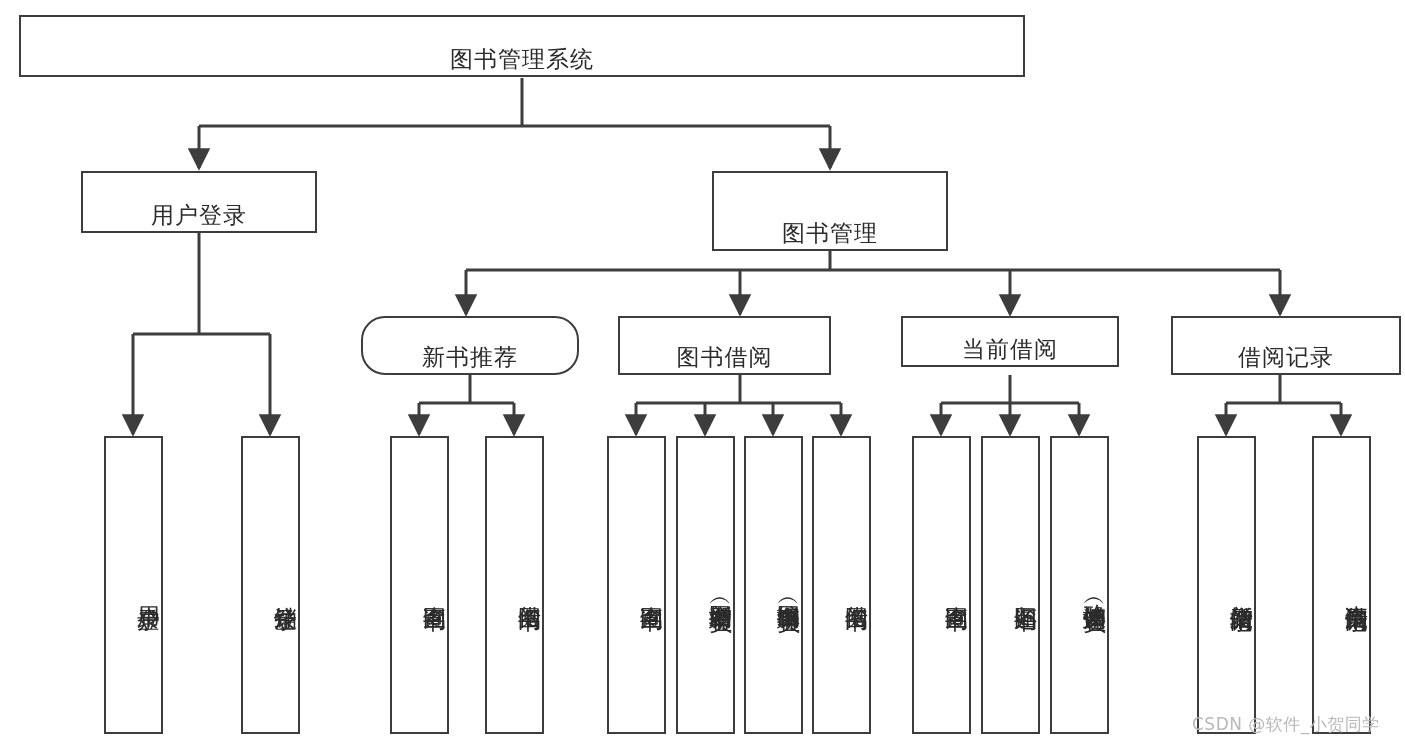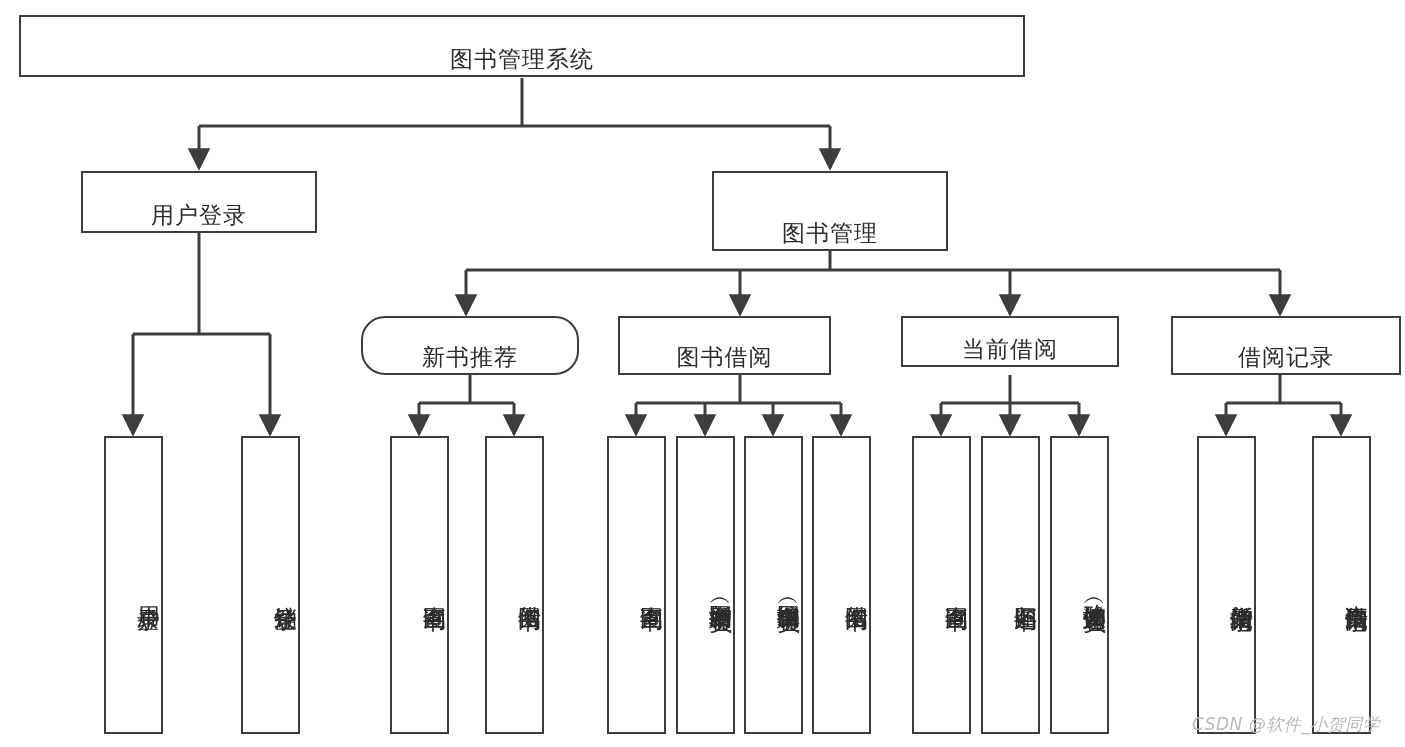--- a/index.html
+++ b/index.html
@@ -180,15 +180,15 @@
     <span class="vtext">确认归还（管理员）</span>
   </div>
 
   <div class="node v" style="left:1197px; top:436px; width:59px; height:298px;">
     <span class="vtext">新增借阅记录</span>
   </div>
   <div class="node v" style="left:1312px; top:436px; width:59px; height:298px;">
     <span class="vtext">查询借阅记录</span>
   </div>
 
-  <div class="watermark" style="left:1192px; top:713px;font-style:italic;">CSDN @软件_小贺同学</div>
+  <div class="watermark" style="left:1192px; top:713px;">CSDN @软件_小贺同学</div>
 
 </div>
 
 </body></html>

